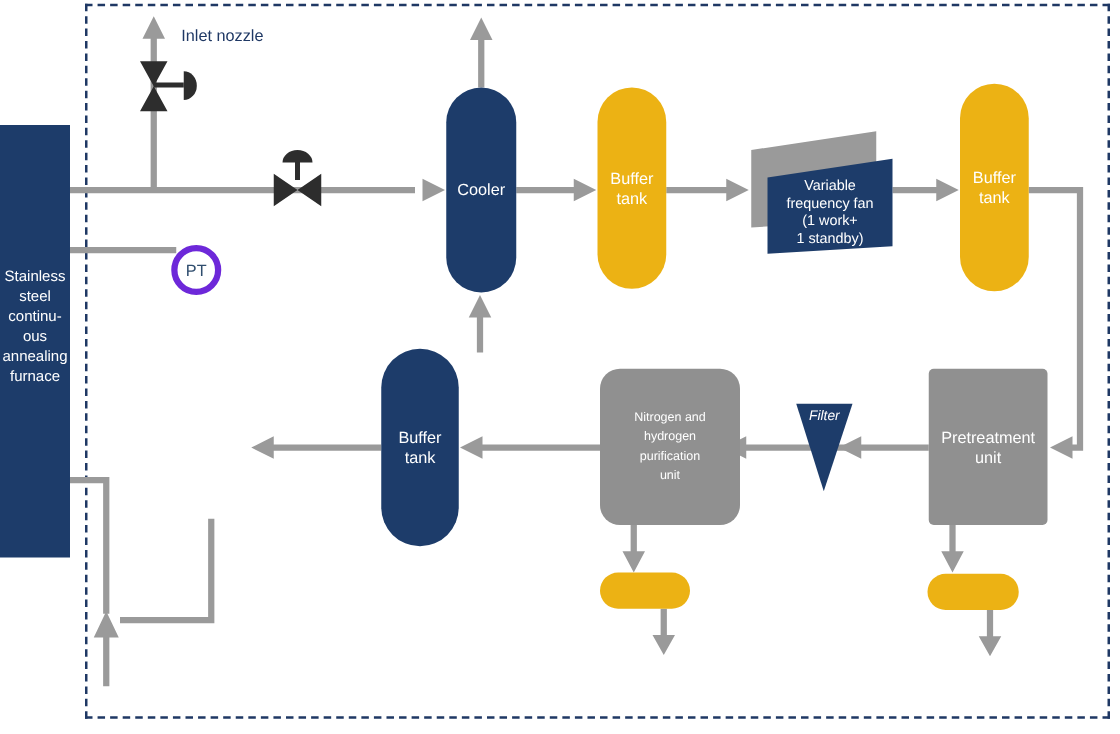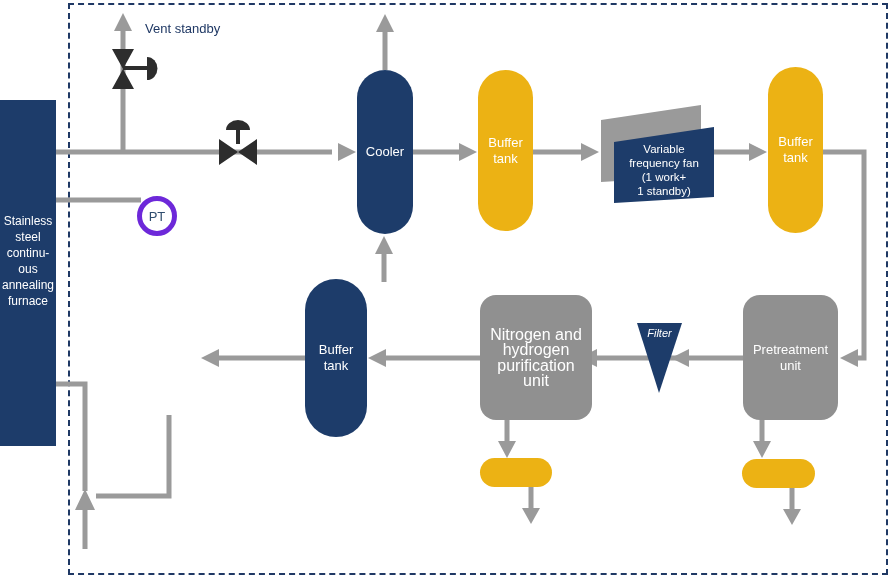--- a/index.html
+++ b/index.html
@@ -18,22 +18,22 @@
     font-size:13px;line-height:16px;
   }
   .navy{background:#1d3c6a;}
   .yellow{background:#ecb214;}
   .gray{background:#909090;}
   .furnace{left:0;top:100px;width:56px;height:346px;font-size:12px;line-height:16px;padding-bottom:24px;box-sizing:border-box;}
   .cooler{left:357px;top:70px;width:56px;height:164px;border-radius:28px;}
   .buffer1{left:478px;top:70px;width:55px;height:161px;border-radius:28px;}
   .buffer2{left:768px;top:67px;width:55px;height:166px;border-radius:28px;}
   .buffer3{left:305px;top:279px;width:62px;height:158px;border-radius:31px;}
-  .pretreat{left:743px;top:295px;width:95px;height:125px;border-radius:17px;}
-  .purif{left:480px;top:295px;width:112px;height:125px;border-radius:16px;font-size:16px;line-height:15.5px;}
+  .pretreat{left:743px;top:295px;width:95px;height:125px;border-radius:4px;}
+  .purif{left:480px;top:295px;width:112px;height:125px;border-radius:16px;font-size:10px;line-height:15.5px;}
   .regulator{left:138px;top:302px;width:62px;height:113px;font-size:13px;line-height:16.5px;}
   .pill1{left:480px;top:458px;width:72px;height:29px;border-radius:15px;}
   .pill2{left:742px;top:459px;width:73px;height:29px;border-radius:15px;}
   .fan-label{left:614px;top:140px;width:100px;height:60px;font-size:11.5px;line-height:14px;background:transparent;z-index:3;}
   .filter-label{left:637px;top:325px;width:45px;height:16px;font-size:11px;line-height:14px;background:transparent;z-index:3;font-style:italic;}
   .free-label{
     position:absolute;color:#1f3864;font-size:13px;line-height:17px;
     white-space:pre-line;z-index:2;
   }
   .vent-label{left:145px;top:20px;}
@@ -121,18 +121,18 @@
 purification
 unit</div>
 
   <div class="node navy buffer3">Buffer
 tank</div>
 
 
   <div class="node yellow pill1"></div>
   <div class="node yellow pill2"></div>
 
-  <div class="free-label vent-label">Vent standby</div>
+  <div class="free-label vent-label">Inlet nozzle</div>
 
 
   <div class="pt-circle">PT</div>
 
 </div>
 
 </body></html>

